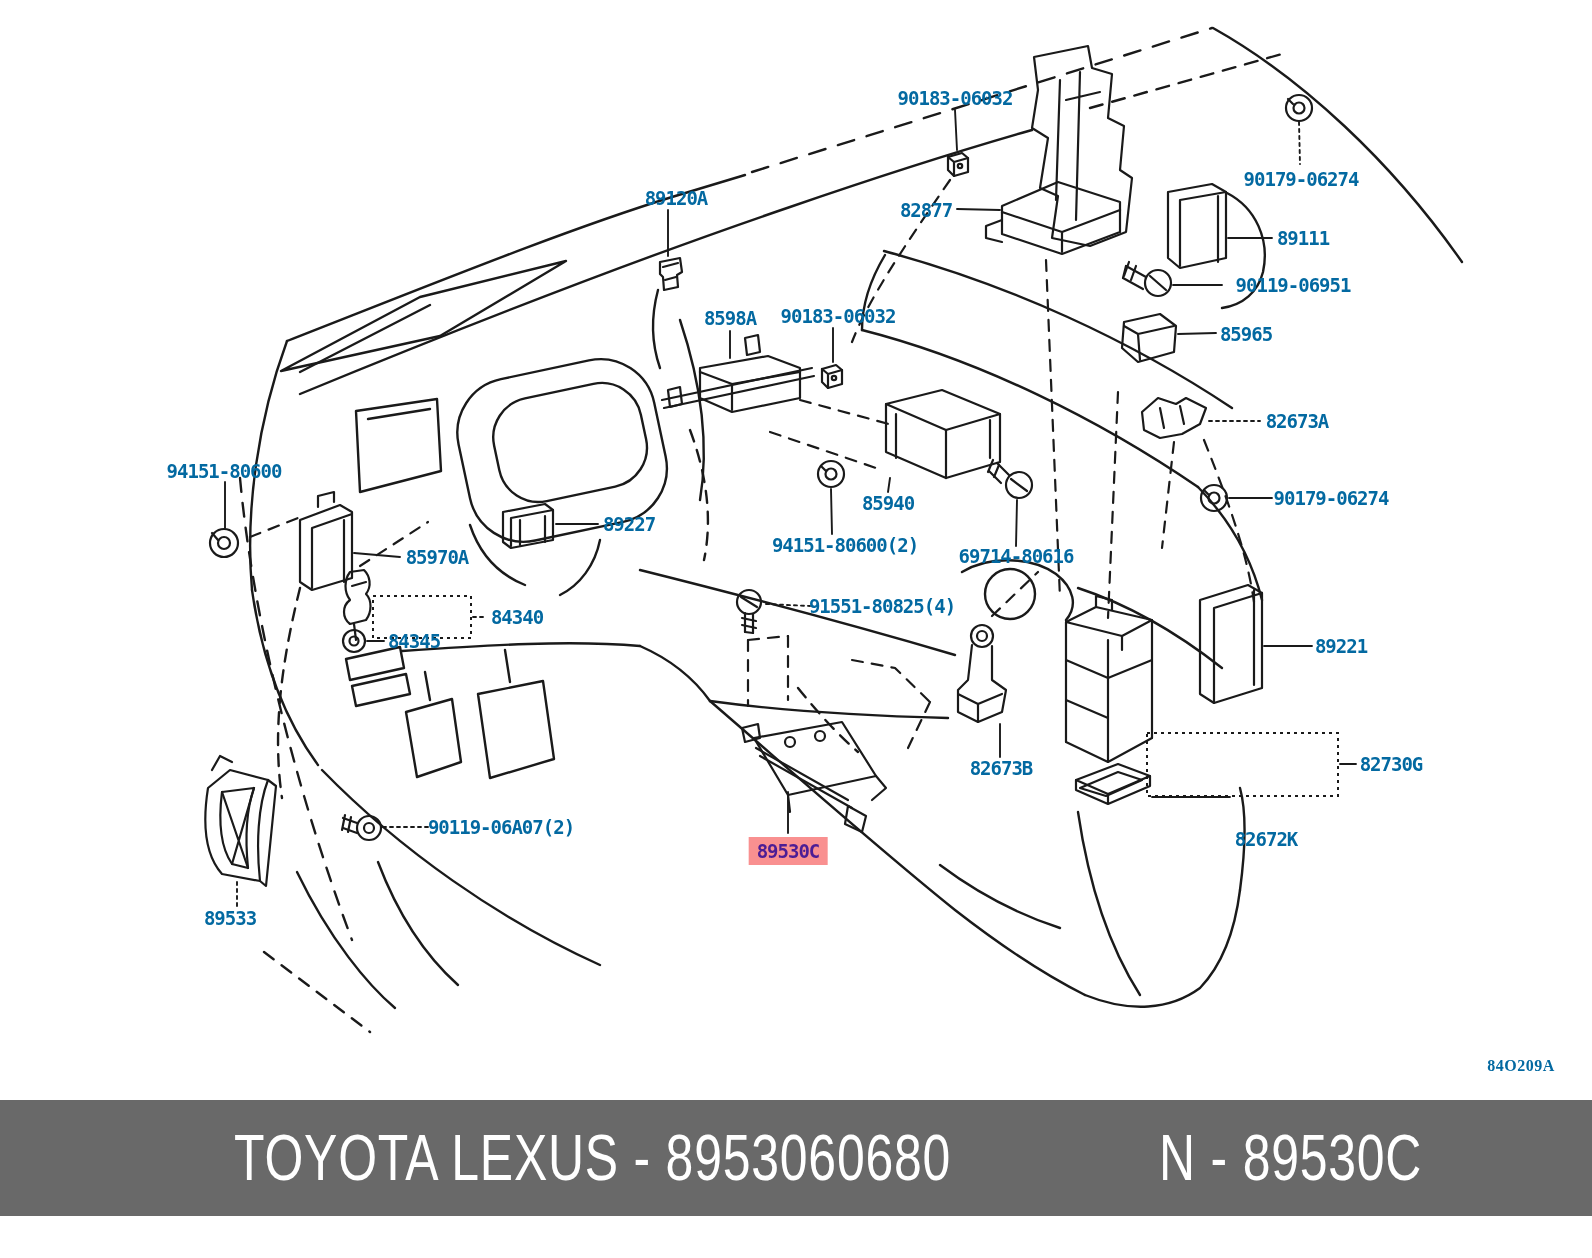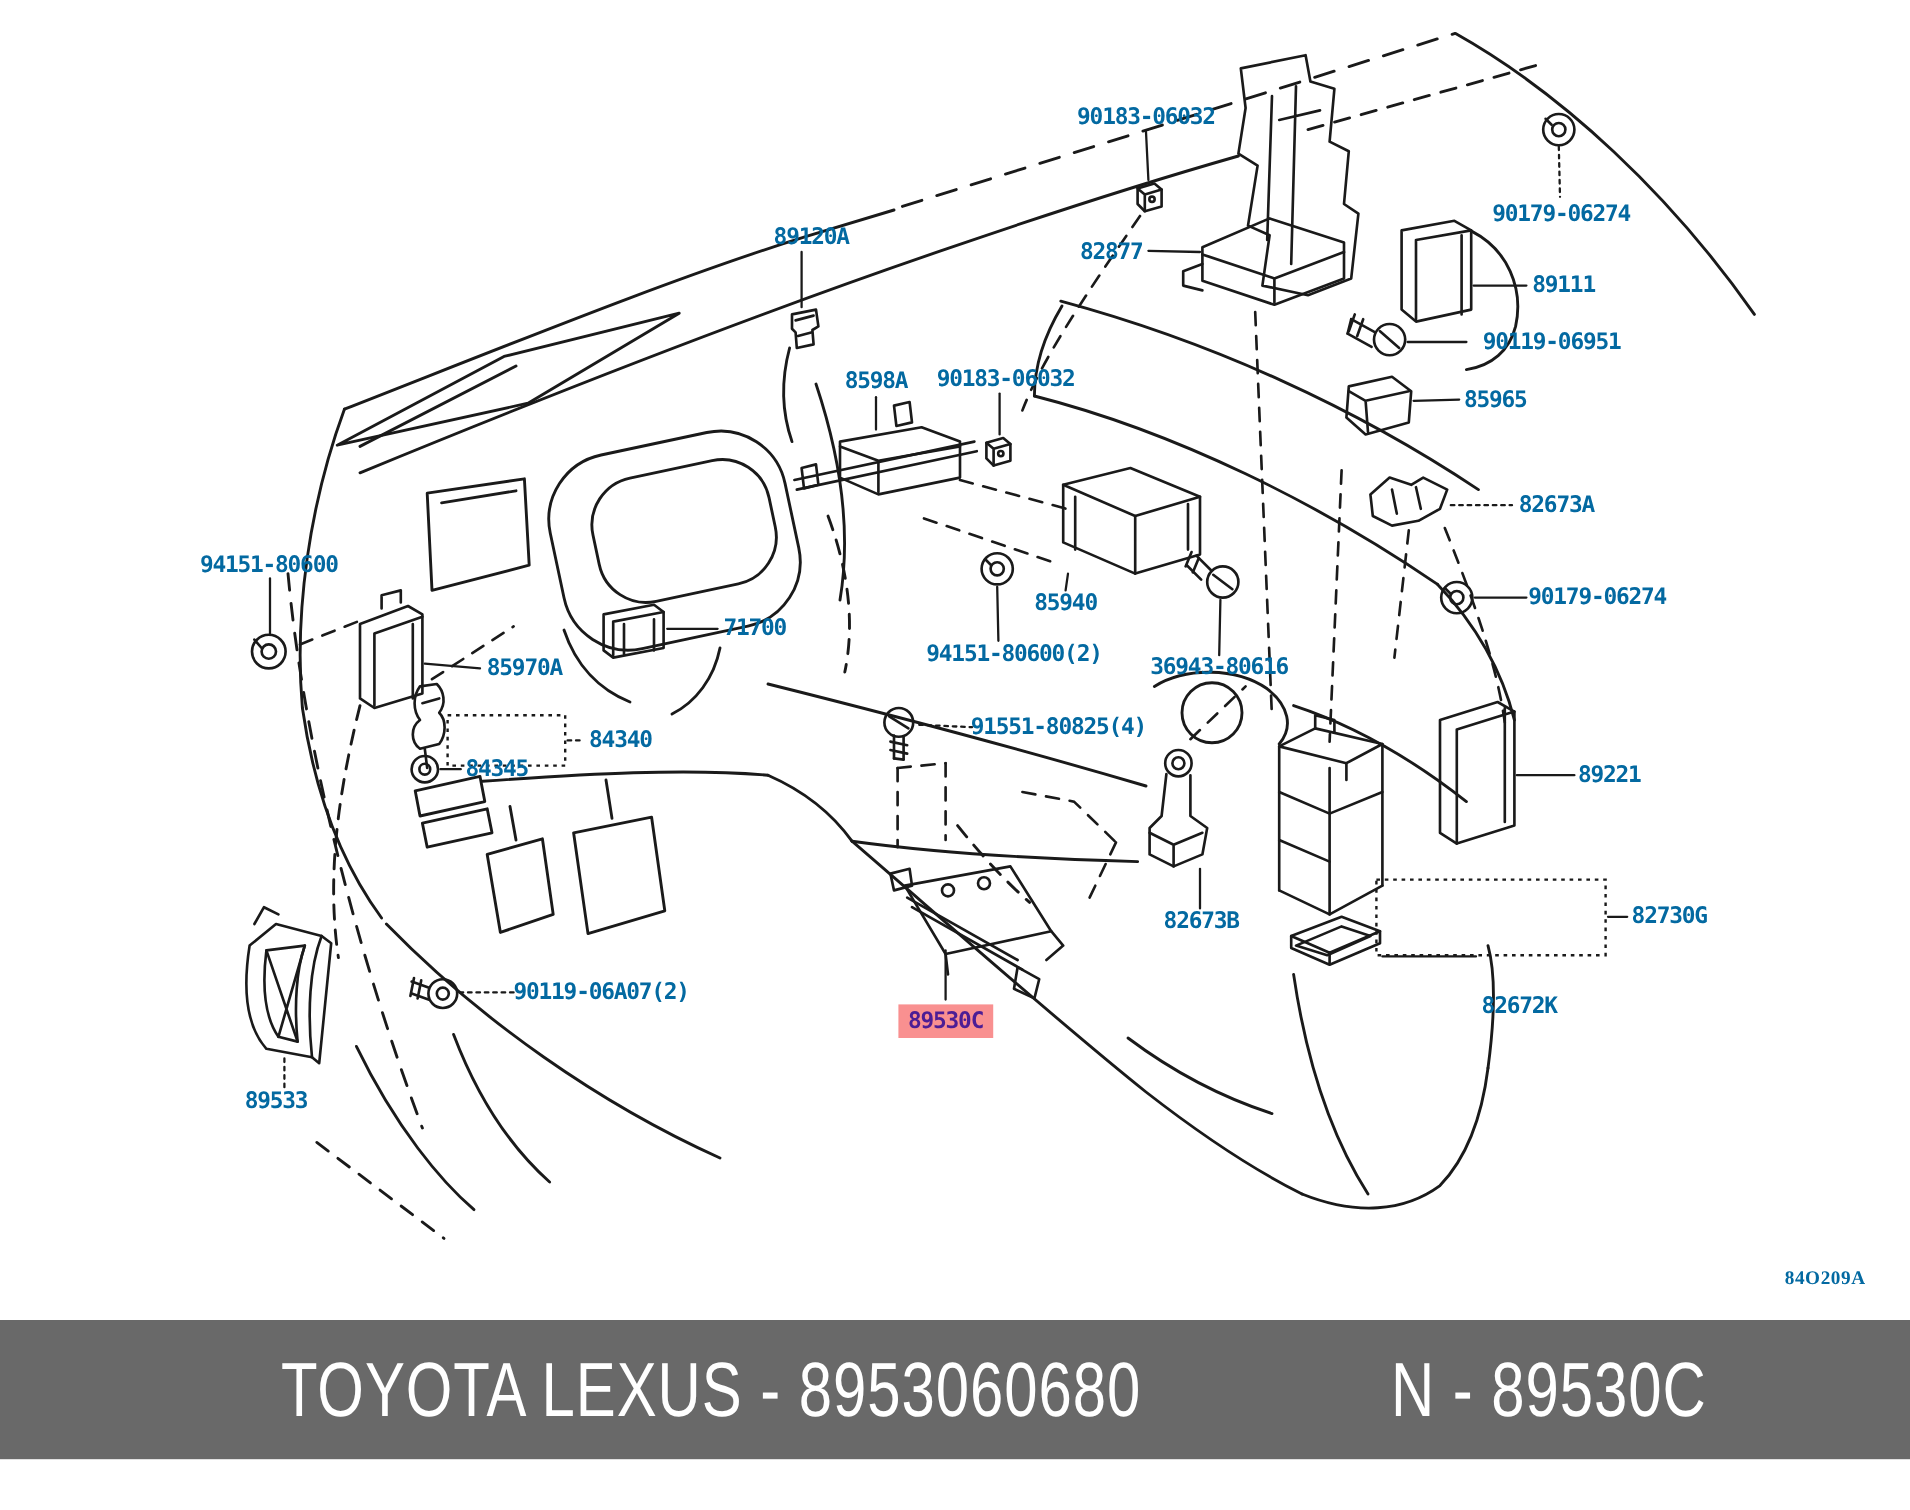--- a/index.html
+++ b/index.html
@@ -318,23 +318,23 @@
       <div class="part-label" style="left: 926px; top: 210px;">82877</div>
       <div class="part-label" style="left: 1301px; top: 179px;">90179-06274</div>
       <div class="part-label" style="left: 1303px; top: 238px;">89111</div>
       <div class="part-label" style="left: 1281px; top: 285px; margin-left: 12px;">90119-06951</div>
       <div class="part-label" style="left: 1246px; top: 334px;">85965</div>
       <div class="part-label" style="left: 730px; top: 318px;">8598A</div>
       <div class="part-label" style="left: 838px; top: 316px;">90183-06032</div>
       <div class="part-label" style="left: 888px; top: 503px;">85940</div>
       <div class="part-label" style="left: 224px; top: 471px;">94151-80600</div>
       <div class="part-label" style="left: 437px; top: 557px;">85970A</div>
-      <div class="part-label" style="left: 629px; top: 524px;">71700</div>
+      <div class="part-label" style="left: 629px; top: 524px;">89227</div>
       <div class="part-label" style="left: 845px; top: 545px;">94151-80600(2)</div>
-      <div class="part-label" style="left: 1016px; top: 556px;">36943-80616</div>
+      <div class="part-label" style="left: 1016px; top: 556px;">69714-80616</div>
       <div class="part-label" style="left: 1297px; top: 421px;">82673A</div>
       <div class="part-label" style="left: 1331px; top: 498px;">90179-06274</div>
       <div class="part-label" style="left: 517px; top: 617px;">84340</div>
       <div class="part-label" style="left: 414px; top: 641px;">84345</div>
       <div class="part-label" style="left: 882px; top: 606px;">91551-80825(4)</div>
       <div class="part-label" style="left: 1341px; top: 646px;">89221</div>
       <div class="part-label" style="left: 1001px; top: 768px;">82673B</div>
       <div class="part-label" style="left: 1391px; top: 764px;">82730G</div>
       <div class="part-label" style="left: 1266px; top: 839px;">82672K</div>
       <div class="part-label" style="left: 501px; top: 827px;">90119-06A07(2)</div>

